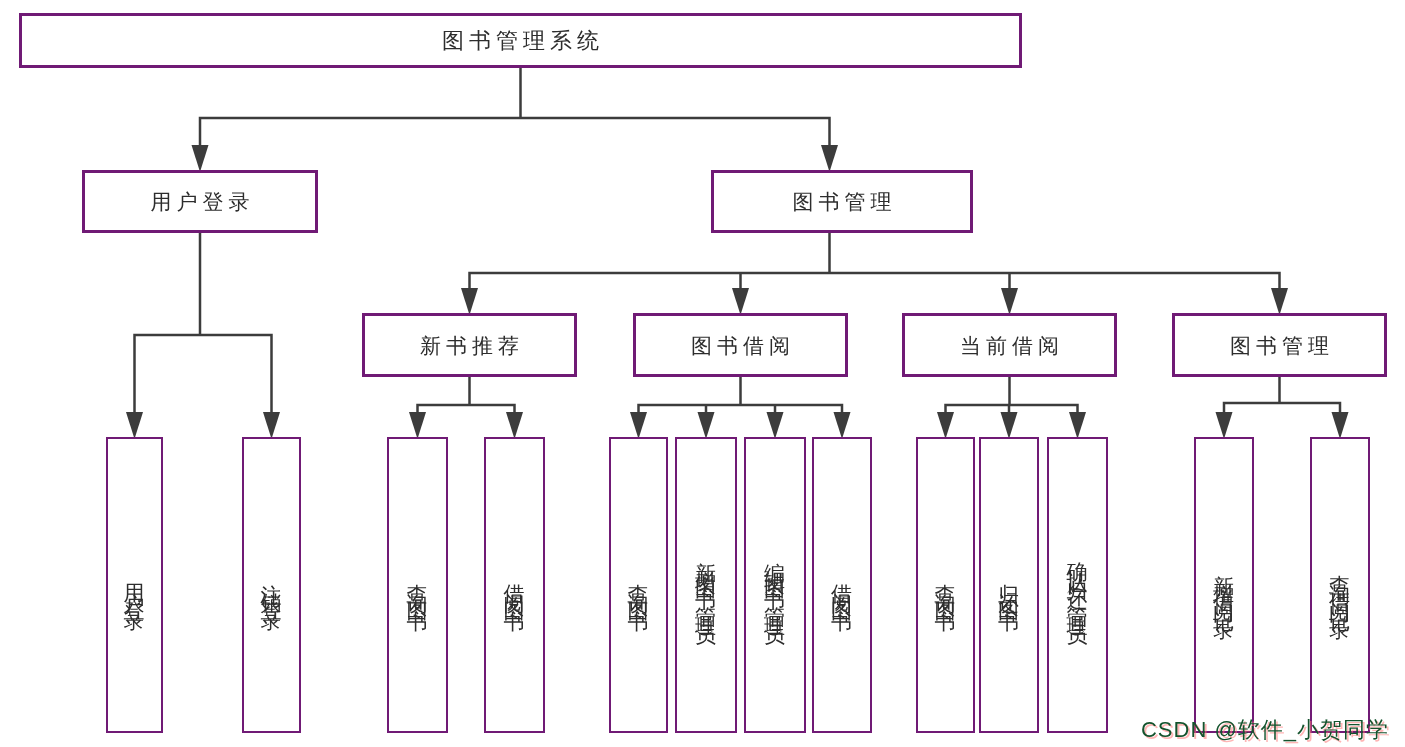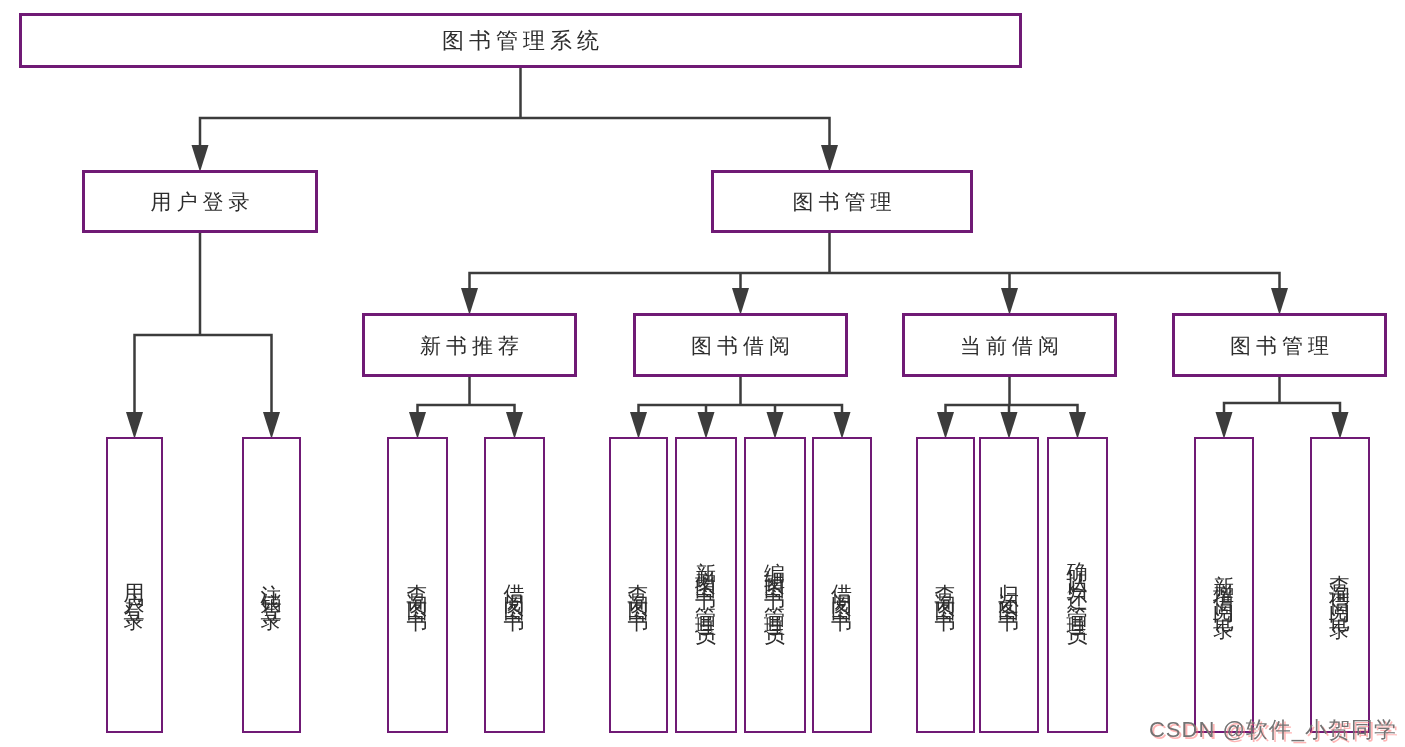--- a/index.html
+++ b/index.html
@@ -49,25 +49,25 @@
 
   .node.v span {
     writing-mode: vertical-rl;
     font-size: 21px;
     letter-spacing: 9px;
     line-height: 1;
   }
 
   .watermark {
     position: absolute;
-    right: 8px;
+    right: 16px;
     bottom: 2px;
     font-size: 22px;
     letter-spacing: 1px;
-    color: #737373;
+    color: #14532d;
     text-shadow: 2px 2px 0 rgba(255, 120, 120, 0.55);
     white-space: nowrap;
     z-index: 5;
   }
 </style>
 </head>
 <body>
 
 <div class="canvas">
   <svg class="connectors" viewBox="0 0 1405 747" xmlns="http://www.w3.org/2000/svg">

